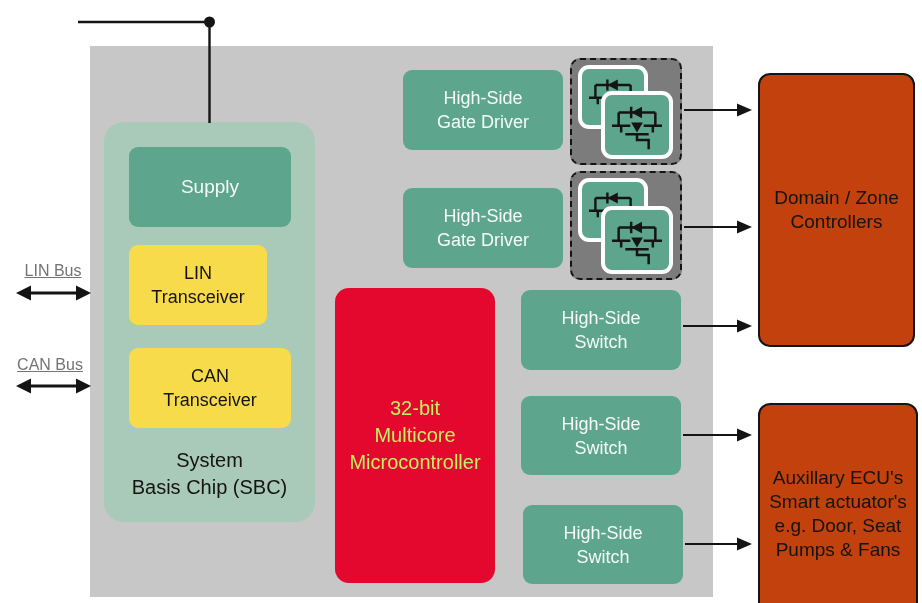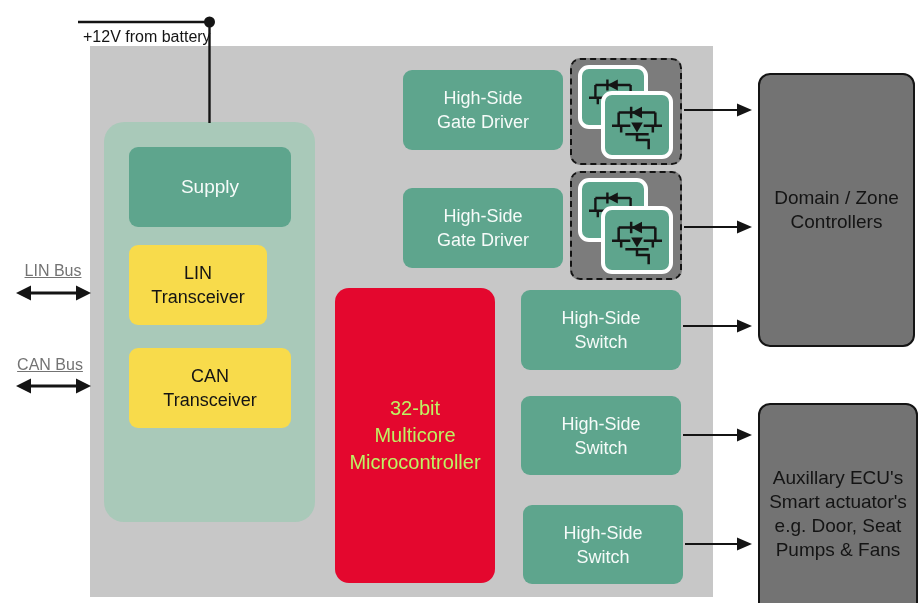--- a/index.html
+++ b/index.html
@@ -37,21 +37,21 @@
     background: var(--red, #E4072E); color: #bef264;
     border-radius: 14px; font-size: 20px; line-height: 27px;
   }
   .supply { font-size: 19px; }
   .sbc-label {
     left: 104px; top: 447px; width: 211px;
     text-align: center; white-space: pre-line;
     font-size: 20px; line-height: 27px; color: #141414;
   }
   .outbox {
-    background: #737373;
+    background: #c2410c;
     border: 2px solid #141414;
     border-radius: 12px;
     display: flex; align-items: center; justify-content: center;
     text-align: center; white-space: pre-line;
     font-size: 19px; line-height: 24px; color: #141414;
   }
   .mosfet-box {
     background: var(--dark_gray, #7C7C7C);
     border: 2px dashed #141414;
     border-radius: 10px;
@@ -91,20 +91,22 @@
 <div class="canvas">
 
   <div class="abs bg-panel"></div>
 
   <div class="abs sbc"></div>
   <div class="abs block green supply" style="left:129px; top:147px; width:162px; height:80px;">Supply</div>
   <div class="abs block yellow" style="left:129px; top:245px; width:138px; height:80px;">LIN
 Transceiver</div>
   <div class="abs block yellow" style="left:129px; top:348px; width:162px; height:80px;">CAN
 Transceiver</div>
+  <div class="abs sbc-label">System
+Basis Chip (SBC)</div>
 
   <div class="abs block red-block" style="left:335px; top:288px; width:160px; height:295px;">32-bit
 Multicore
 Microcontroller</div>
 
   <div class="abs block green" style="left:403px; top:70px; width:160px; height:80px;">High-Side
 Gate Driver</div>
   <div class="abs block green" style="left:403px; top:188px; width:160px; height:80px;">High-Side
 Gate Driver</div>
 
@@ -140,21 +142,20 @@
   <div class="abs block green" style="left:523px; top:505px; width:160px; height:79px;">High-Side
 Switch</div>
 
   <div class="abs outbox" style="left:758px; top:73px; width:157px; height:274px;">Domain / Zone
 Controllers</div>
   <div class="abs outbox" style="left:758px; top:403px; width:160px; height:222px;">Auxillary ECU's
 Smart actuator's
 e.g. Door, Seat
 Pumps &amp; Fans</div>
 
-  <div class="abs battery-label">+12V from battery</div>
   <div class="abs side-label" style="left:8px; top:262px; width:90px;">LIN Bus</div>
   <div class="abs side-label" style="left:4px; top:356px; width:92px;">CAN Bus</div>
 
   <svg class="abs overlay" viewBox="0 0 922 603">
     <g>
       <path d="M78 22 H209.5 V123" fill="none" stroke="#141414" stroke-width="2.4"></path>
       <circle cx="209.5" cy="22" r="5.5" fill="#141414"></circle>
     </g>
     <g>
       <line x1="28" y1="293" x2="79" y2="293" stroke="#141414" stroke-width="3.2"></line>

